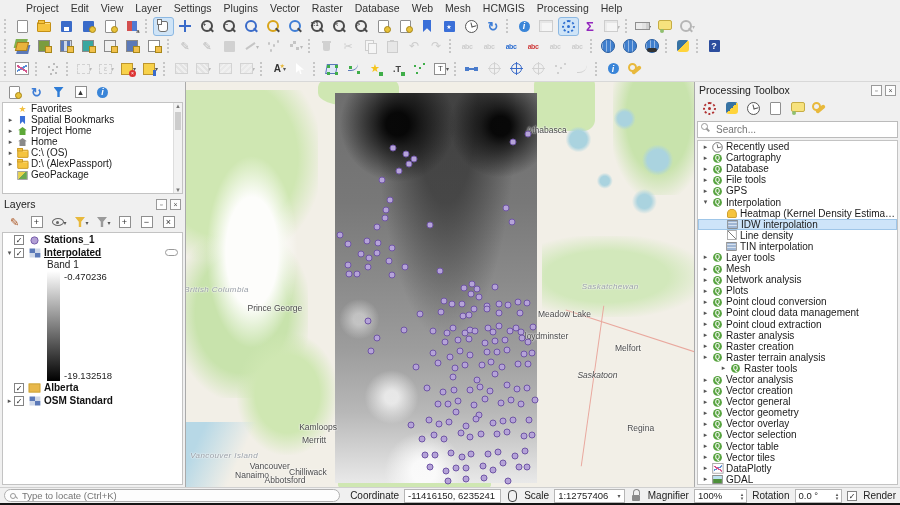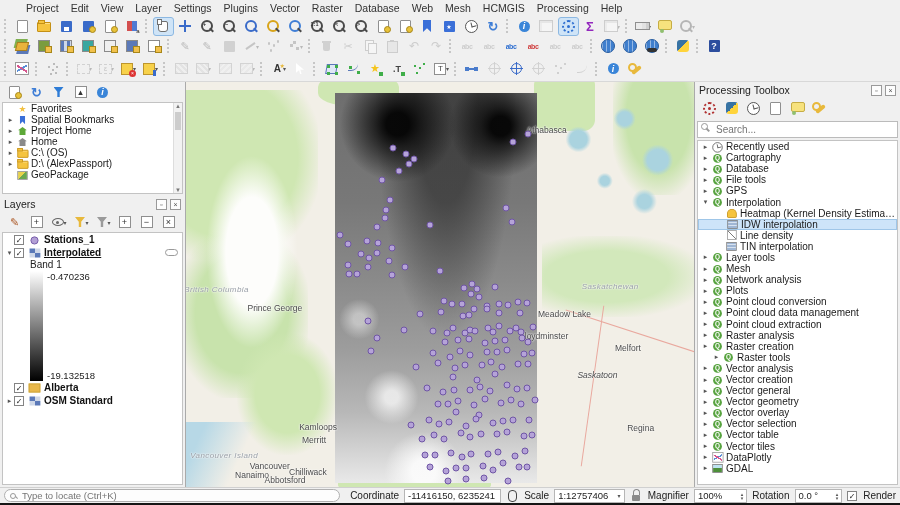--- a/index.html
+++ b/index.html
@@ -155,21 +155,21 @@
   .sbarv{position:absolute;right:0;top:0;bottom:0;width:9px;background:#f2f2f2;border-left:1px solid #ddd;font-size:6px;color:#777;text-align:center;}
   .sbarv .thumb{position:absolute;left:1px;right:1px;top:9px;height:18px;background:#cdcdcd;}
   
   .lrow{display:flex;align-items:center;height:13px;padding-left:2px;white-space:nowrap;}
   .lrow .arr{width:9px;font-size:7px;color:#555;text-align:center;flex:0 0 auto;}
   .cb{width:10px;height:10px;background:#fff;border:1px solid #848484;font-size:8px;line-height:9px;text-align:center;color:#222;flex:0 0 auto;margin-right:3px;}
   .lrow .core{transform:scale(.9);margin-right:2px;}
   .lrow .lbl{font-size:10px;font-weight:bold;color:#111;}
   .lrow .lbl.sel{text-decoration:underline;}
   .pill{width:13px;height:7px;border:1px solid #9a9a9a;border-radius:4px;margin-left:auto;margin-right:4px;flex:0 0 auto;}
-  .legend{padding-left:27px;font-size:10px;color:#222;}
+  .legend{padding-left:44px;font-size:10px;color:#222;}
   .lgwrap{display:flex;gap:4px;margin-top:1px;}
   .lgbar{width:13px;height:110px;background:linear-gradient(180deg,#ffffff,#000000);}
   .lgcol{display:flex;flex-direction:column;justify-content:space-between;font-size:9.5px;}
   
   .proc-search-wrap{position:relative;margin:1px 2px;flex:0 0 auto;}
   .proc-search{width:100%;height:17px;border:1px solid #bbb;background:#fff;font-size:10px;padding:0 4px 0 18px;font-family:"Liberation Sans",sans-serif;color:#333;}
   .loupe{position:absolute;left:4px;top:4px;width:7px;height:7px;border:1.5px solid #999;border-radius:50%;}
   .loupe::after{content:'';position:absolute;width:4px;height:1.5px;background:#999;transform:rotate(45deg);right:-3px;bottom:-1px;}
   .proc-tree{margin-top:1px;}
   .proc-tree .trow{height:11.1px;}
@@ -1013,21 +1013,26 @@
           <div class="trow" style="padding-left: 3px;">
             <span class="arr">▸</span>
             <span class="core k-q"></span>
             <span class="lbl">Raster analysis</span>
           </div>
           <div class="trow" style="padding-left: 3px;">
             <span class="arr">▸</span>
             <span class="core k-q"></span>
             <span class="lbl">Raster creation</span>
           </div>
-          <div class="trow" style="padding-left: 14px;">
+          <div class="trow" style="padding-left: 3px;">
+            <span class="arr">▸</span>
+            <span class="core k-q"></span>
+            <span class="lbl">Raster terrain analysis</span>
+          </div>
+          <div class="trow" style="padding-left: 21px;">
             <span class="arr">▸</span>
             <span class="core k-q"></span>
             <span class="lbl">Raster tools</span>
           </div>
           <div class="trow" style="padding-left: 3px;">
             <span class="arr">▸</span>
             <span class="core k-q"></span>
             <span class="lbl">Vector analysis</span>
           </div>
           <div class="trow" style="padding-left: 3px;">

